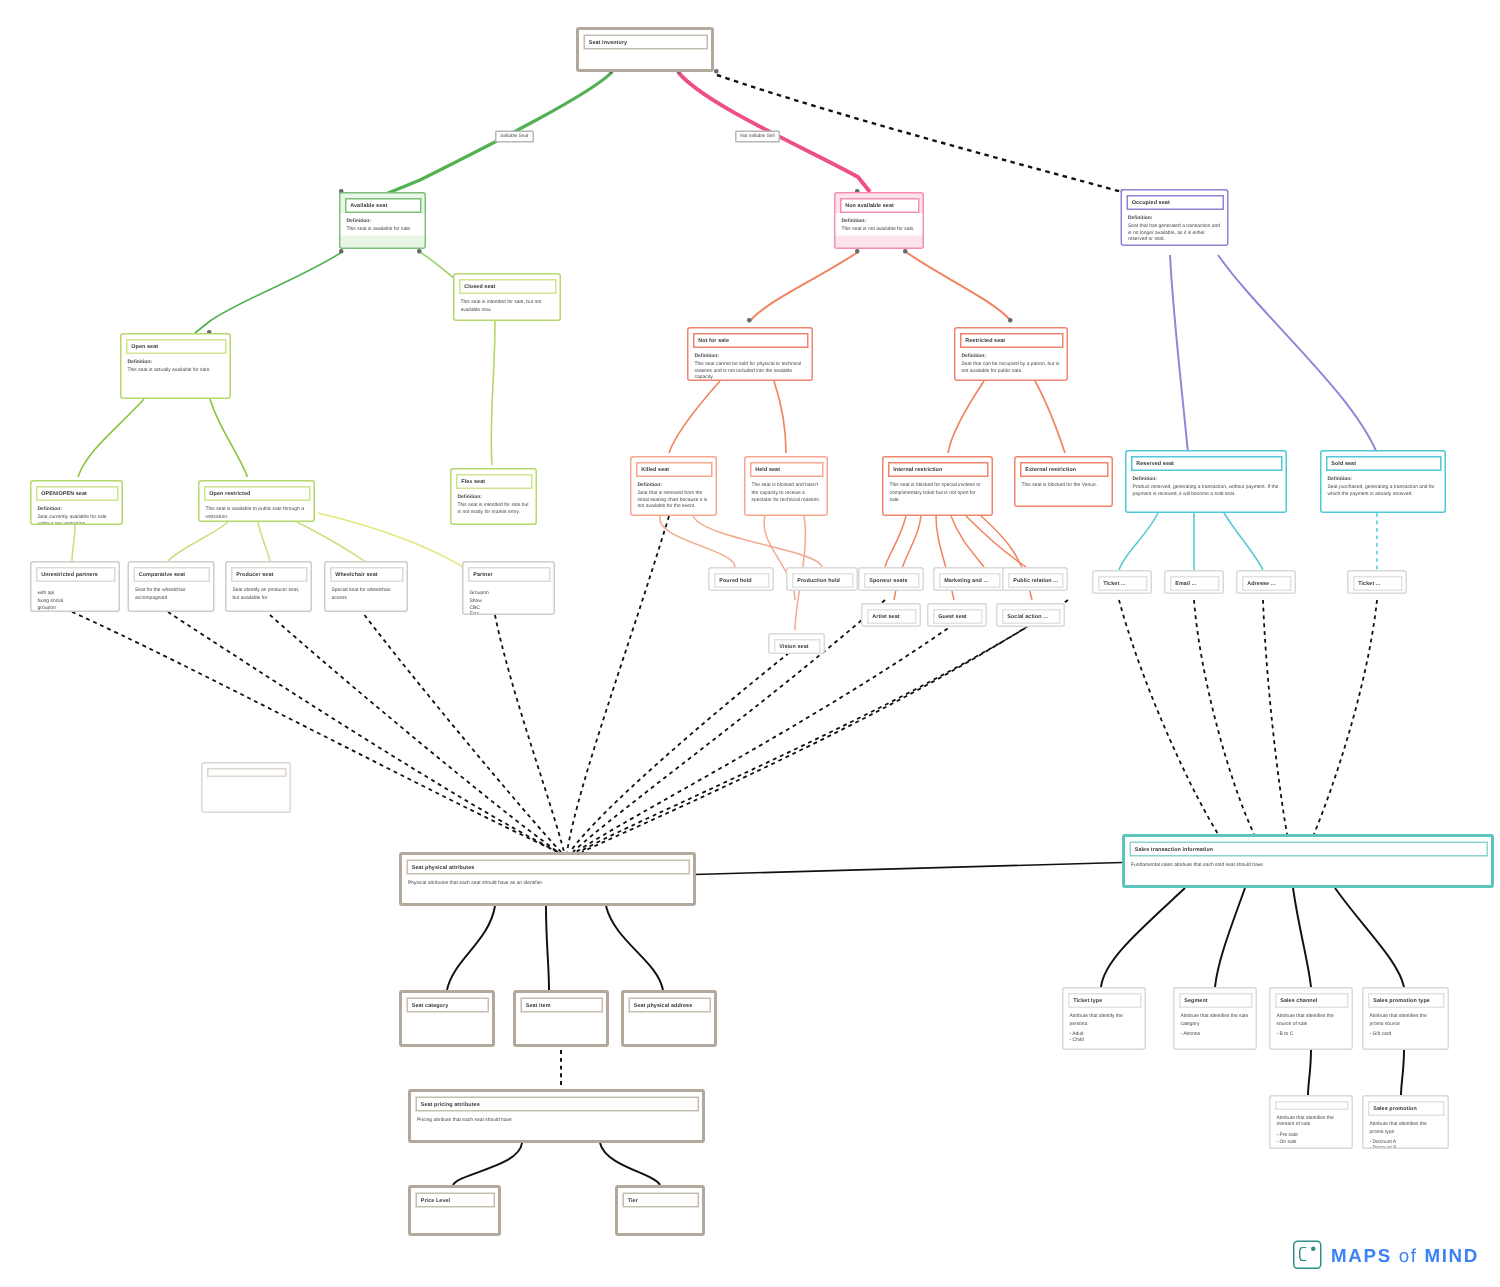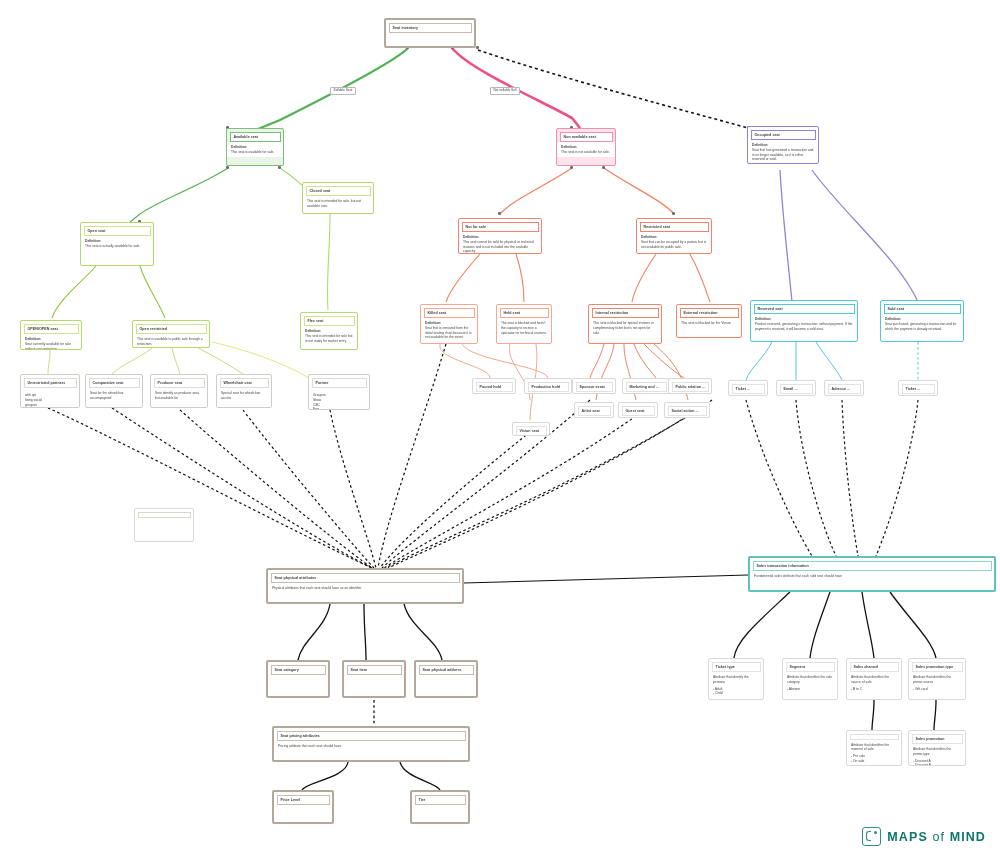--- a/index.html
+++ b/index.html
@@ -152,21 +152,21 @@
     content: "";
     position: absolute;
     right: 3.2px; top: 3px;
     width: 3.4px; height: 3.4px;
     border-radius: 50%;
     background: #2f8f88;
   }
   #logo .wordmark {
     font-size: 12.5px;
     letter-spacing: 1.1px;
-    color: #0f766e;
+    color: #3b82f6;
     font-weight: bold;
     white-space: nowrap;
   }
   #logo .wordmark .thin { font-weight: normal; }
 </style>
 </head>
 <body>
 
 <div id="canvas">
 

